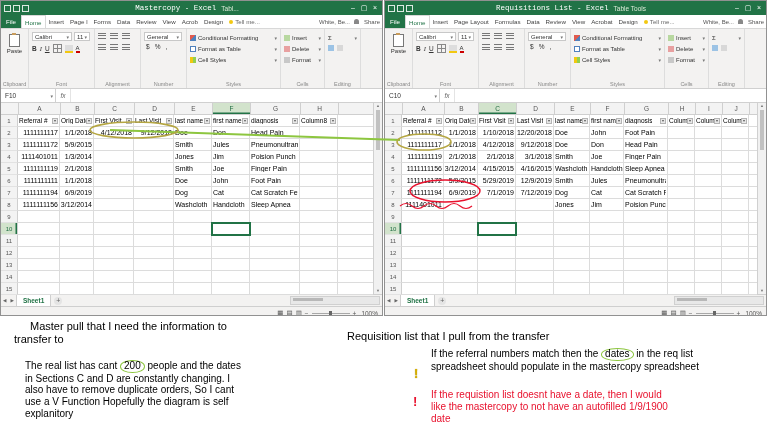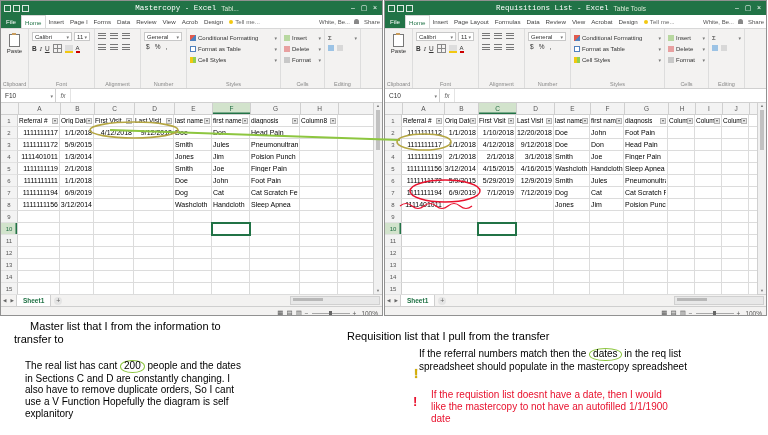--- a/index.html
+++ b/index.html
@@ -97,21 +97,21 @@
   .zsign{margin:0 3px;font-size:6.5px;}
   .zoomslider{width:38px;height:1px;background:#a8a8a8;position:relative;}
   .zthumb{position:absolute;left:17px;top:-2px;width:3px;height:5px;background:#666;}
   .zoomval{margin-left:2px;}
 
   
   .note{position:absolute;color:#000;}
   .note-master{left:14px;top:320px;width:238px;font-size:11px;text-indent:16px;line-height:1.15;}
   .note-req{left:347px;top:330px;font-size:11px;white-space:nowrap;}
   .para-left{left:25px;top:360px;width:222px;font-size:10px;line-height:1.18;}
-  .para-rblack{left:419px;top:348px;width:272px;font-size:10px;line-height:1.2;}
+  .para-rblack{left:431px;top:348px;width:272px;font-size:10px;line-height:1.2;}
   .para-rred{left:431px;top:389px;width:245px;font-size:10px;line-height:1.2;color:#e8112d;}
   .circled{border:1.5px solid #8dc63f;border-radius:50%;padding:0 3px;display:inline-block;line-height:1.05;}
   .warn{position:absolute;left:414px;top:366px;font-size:13px;font-weight:bold;color:#d8b000;text-shadow:0 0 1px #9a7d00;}
   .alert{position:absolute;left:413px;top:394px;font-size:13px;font-weight:bold;color:#e8112d;}
   .overlay{position:absolute;left:0;top:0;z-index:60;pointer-events:none;}
 </style>
 </head>
 <body>
 
 <div class="excel-window" id="win-left">
@@ -969,25 +969,25 @@
     </div>
     <span class="zsign">−</span>
     <div class="zoomslider">
         <div class="zthumb"></div>
       </div>
     <span class="zsign">+</span>
     <span class="zoomval">100%</span>
   </div>
 </div>
 
-<div class="note note-master">Master list that I from the information to transfer to</div>
+<div class="note note-master">Master pull that I need the information to transfer to</div>
 <div class="note note-req">Requisition list that I pull from the transfer</div>
 <div class="note para-left"><span>The real list has cant </span><span class="circled">200</span><span> people and the dates in Sections C and D are constantly changing. I also have to remove duplicate orders, So I cant use a V Function Hopefully the diagram is self explanitory</span></div>
 <div class="note para-rblack"><span>If the referral numbers match then the </span><span class="circled">dates</span><span> in the req list spreadsheet should populate in the mastercopy spreadsheet</span></div>
-<div class="note para-rred">If the requistion list doesnt have a date, then I would like the mastercopy to not have an autofilled 1/1/1900 date</div>
+<div class="note para-rred">If the requistion list doesnt have a date, then I would like the mastercopy to not have an autofilled 1/9/1900 date</div>
 <div class="warn">!</div>
 <div class="alert">!</div>
 
 <svg class="overlay" width="768" height="435">
   <line x1="110" y1="130" x2="400" y2="140" stroke-width="2" stroke="#8dc63f"></line>
   <ellipse cx="134" cy="130" rx="44" ry="8" fill="none" stroke-width="1.6" stroke="#b5a642"></ellipse>
   <ellipse cx="424" cy="142" rx="27" ry="8" fill="none" stroke-width="1.6" stroke="#b5a642"></ellipse>
   <ellipse cx="445" cy="191" rx="35" ry="11" fill="none" stroke-width="1.4" stroke="#e8112d"></ellipse>
   <path d="M400,206 q6,-5 12,0 t12,0 t12,0 t12,0 t12,0 t12,0" fill="none" stroke-width="1.2" stroke="#e8112d"></path>
 </svg>

